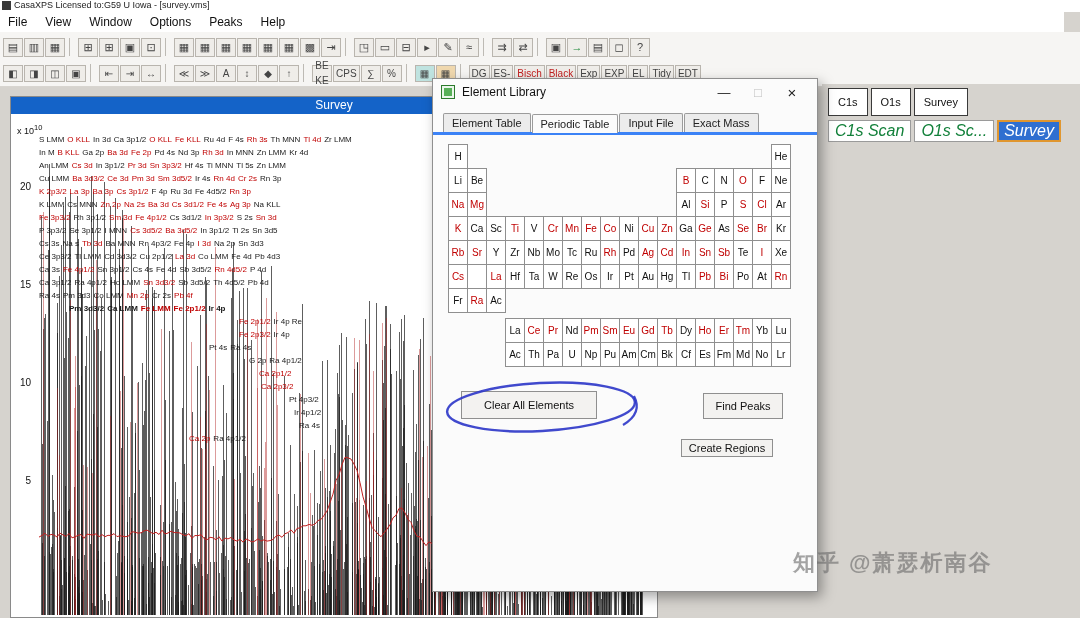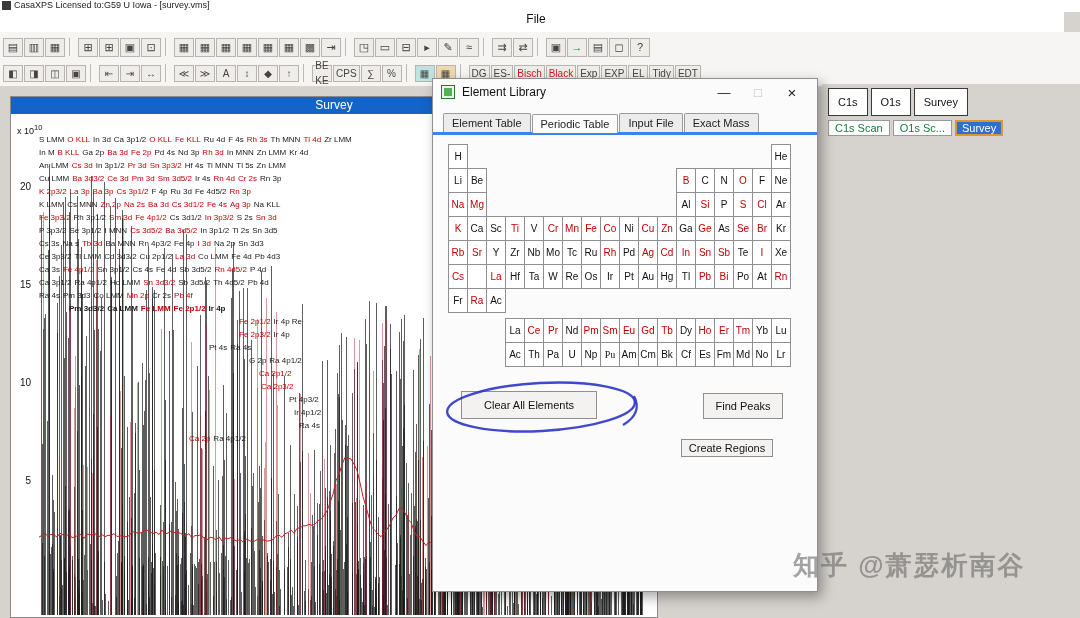--- a/index.html
+++ b/index.html
@@ -3,21 +3,21 @@
 <meta charset="utf-8">
 <style>
   html,body{margin:0;padding:0;background:#fff;}
   .screen{position:relative;width:1080px;height:618px;background:#d6d3ce;overflow:hidden;
           font-family:"Liberation Sans",sans-serif;-webkit-font-smoothing:antialiased;}
   
   .titlebar{position:absolute;top:0;left:0;right:0;height:12px;background:#fff;font-size:9px;color:#222;
             display:flex;align-items:flex-start;gap:3px;padding-left:2px;overflow:hidden;}
   .appicon{width:9px;height:9px;background:#3a3a3a;margin-top:1px;}
   .menubar{position:absolute;top:12px;left:0;right:16px;height:20px;background:#fff;display:flex;align-items:center;
-           gap:18px;padding-left:8px;font-size:12px;color:#111;flex-direction:column;}
+           gap:18px;padding-left:8px;font-size:12px;color:#111;}
   .toolbar{position:absolute;left:0;right:0;background:#f6f5f3;display:flex;align-items:center;padding:2px 3px;gap:1px;}
   .toolbar.t1{top:32px;height:26px;border-bottom:1px solid #e2e0dc;}
   .toolbar.t2{top:60px;height:22px;border-bottom:1px solid #d8d5d0;}
   .tbtn{min-width:20px;height:19px;border:1px solid #b9b5ae;background:#efede9;font-size:11px;line-height:17px;
         text-align:center;color:#444;padding:0 1px;box-sizing:border-box;}
   .toolbar.t2 .tbtn{height:17px;line-height:15px;font-size:10px;}
   .tbtn.txt{font-size:6.5px;line-height:7px;white-space:pre;padding:1px 2px;display:flex;align-items:center;justify-content:center;}
   .tbtn.red{color:#c22020;}
   .tsep{width:4px;height:18px;border-left:1px solid #bdbab4;margin:0 3px;}
   
@@ -52,23 +52,23 @@
         font-family:"Liberation Sans",sans-serif;}
   #btn-clear{left:28px;top:312px;width:136px;height:28px;}
   #btn-find{left:270px;top:314px;width:80px;height:26px;}
   #btn-create{left:248px;top:360px;width:92px;height:18px;}
   .circle-svg{position:absolute;left:2px;top:294px;width:220px;height:70px;pointer-events:none;}
   .ann{stroke:var(--ann,#2b35c8);opacity:.9;}
   
   .right-panel{position:absolute;left:822px;top:84px;width:258px;bottom:0;background:#d6d3ce;z-index:1;}
   .rp-row{display:flex;gap:3px;margin:4px 0 0 6px;}
   .rtab{border:1px solid #3a3a3a;background:#fff;font-size:11px;padding:7px 9px;color:#111;}
-  .rtab2{border:1px solid #9a9a9a;background:#fff;font-size:11px;padding:1px 6px;color:#12803a;}
+  .rtab2{border:1px solid #9a9a9a;background:#fff;font-size:16px;padding:1px 6px;color:#12803a;font-style:italic;}
   .rtab2.sel{background:var(--sel,#2f6fd0);color:#fff;border:2px solid var(--selb,#e0962f);padding:0 5px;}
-  .watermark{position:absolute;left:793px;top:548px;font-size:26px;color:rgba(105,105,105,.6);
+  .watermark{position:absolute;left:793px;top:548px;font-size:22px;color:rgba(105,105,105,.6);
              letter-spacing:2px;z-index:9;font-weight:bold;}
 </style>
 </head>
 <body>
 
 <div class="screen">
 
   <div class="titlebar">
     <span class="appicon"></span>
     <span>CasaXPS Licensed to:G59 U Iowa - [survey.vms]</span>
@@ -1210,21 +1210,21 @@
         <span class="pcell red" style="grid-area: 9 / 14;">Ho</span>
         <span class="pcell red" style="grid-area: 9 / 15;">Er</span>
         <span class="pcell red" style="grid-area: 9 / 16;">Tm</span>
         <span class="pcell" style="grid-area: 9 / 17;">Yb</span>
         <span class="pcell" style="grid-area: 9 / 18;">Lu</span>
         <span class="pcell" style="grid-area: 10 / 4;">Ac</span>
         <span class="pcell" style="grid-area: 10 / 5;">Th</span>
         <span class="pcell" style="grid-area: 10 / 6;">Pa</span>
         <span class="pcell" style="grid-area: 10 / 7;">U</span>
         <span class="pcell" style="grid-area: 10 / 8;">Np</span>
-        <span class="pcell" style="grid-area: 10 / 9; font-family: Liberation Serif, serif;">Pu</span>
+        <span class="pcell" style="grid-area: 10 / 9;">Pu</span>
         <span class="pcell" style="grid-area: 10 / 10;">Am</span>
         <span class="pcell" style="grid-area: 10 / 11;">Cm</span>
         <span class="pcell" style="grid-area: 10 / 12;">Bk</span>
         <span class="pcell" style="grid-area: 10 / 13;">Cf</span>
         <span class="pcell" style="grid-area: 10 / 14;">Es</span>
         <span class="pcell" style="grid-area: 10 / 15;">Fm</span>
         <span class="pcell" style="grid-area: 10 / 16; text-align: center;">Md</span>
         <span class="pcell" style="grid-area: 10 / 17;">No</span>
         <span class="pcell" style="grid-area: 10 / 18;">Lr</span>
       </div>

